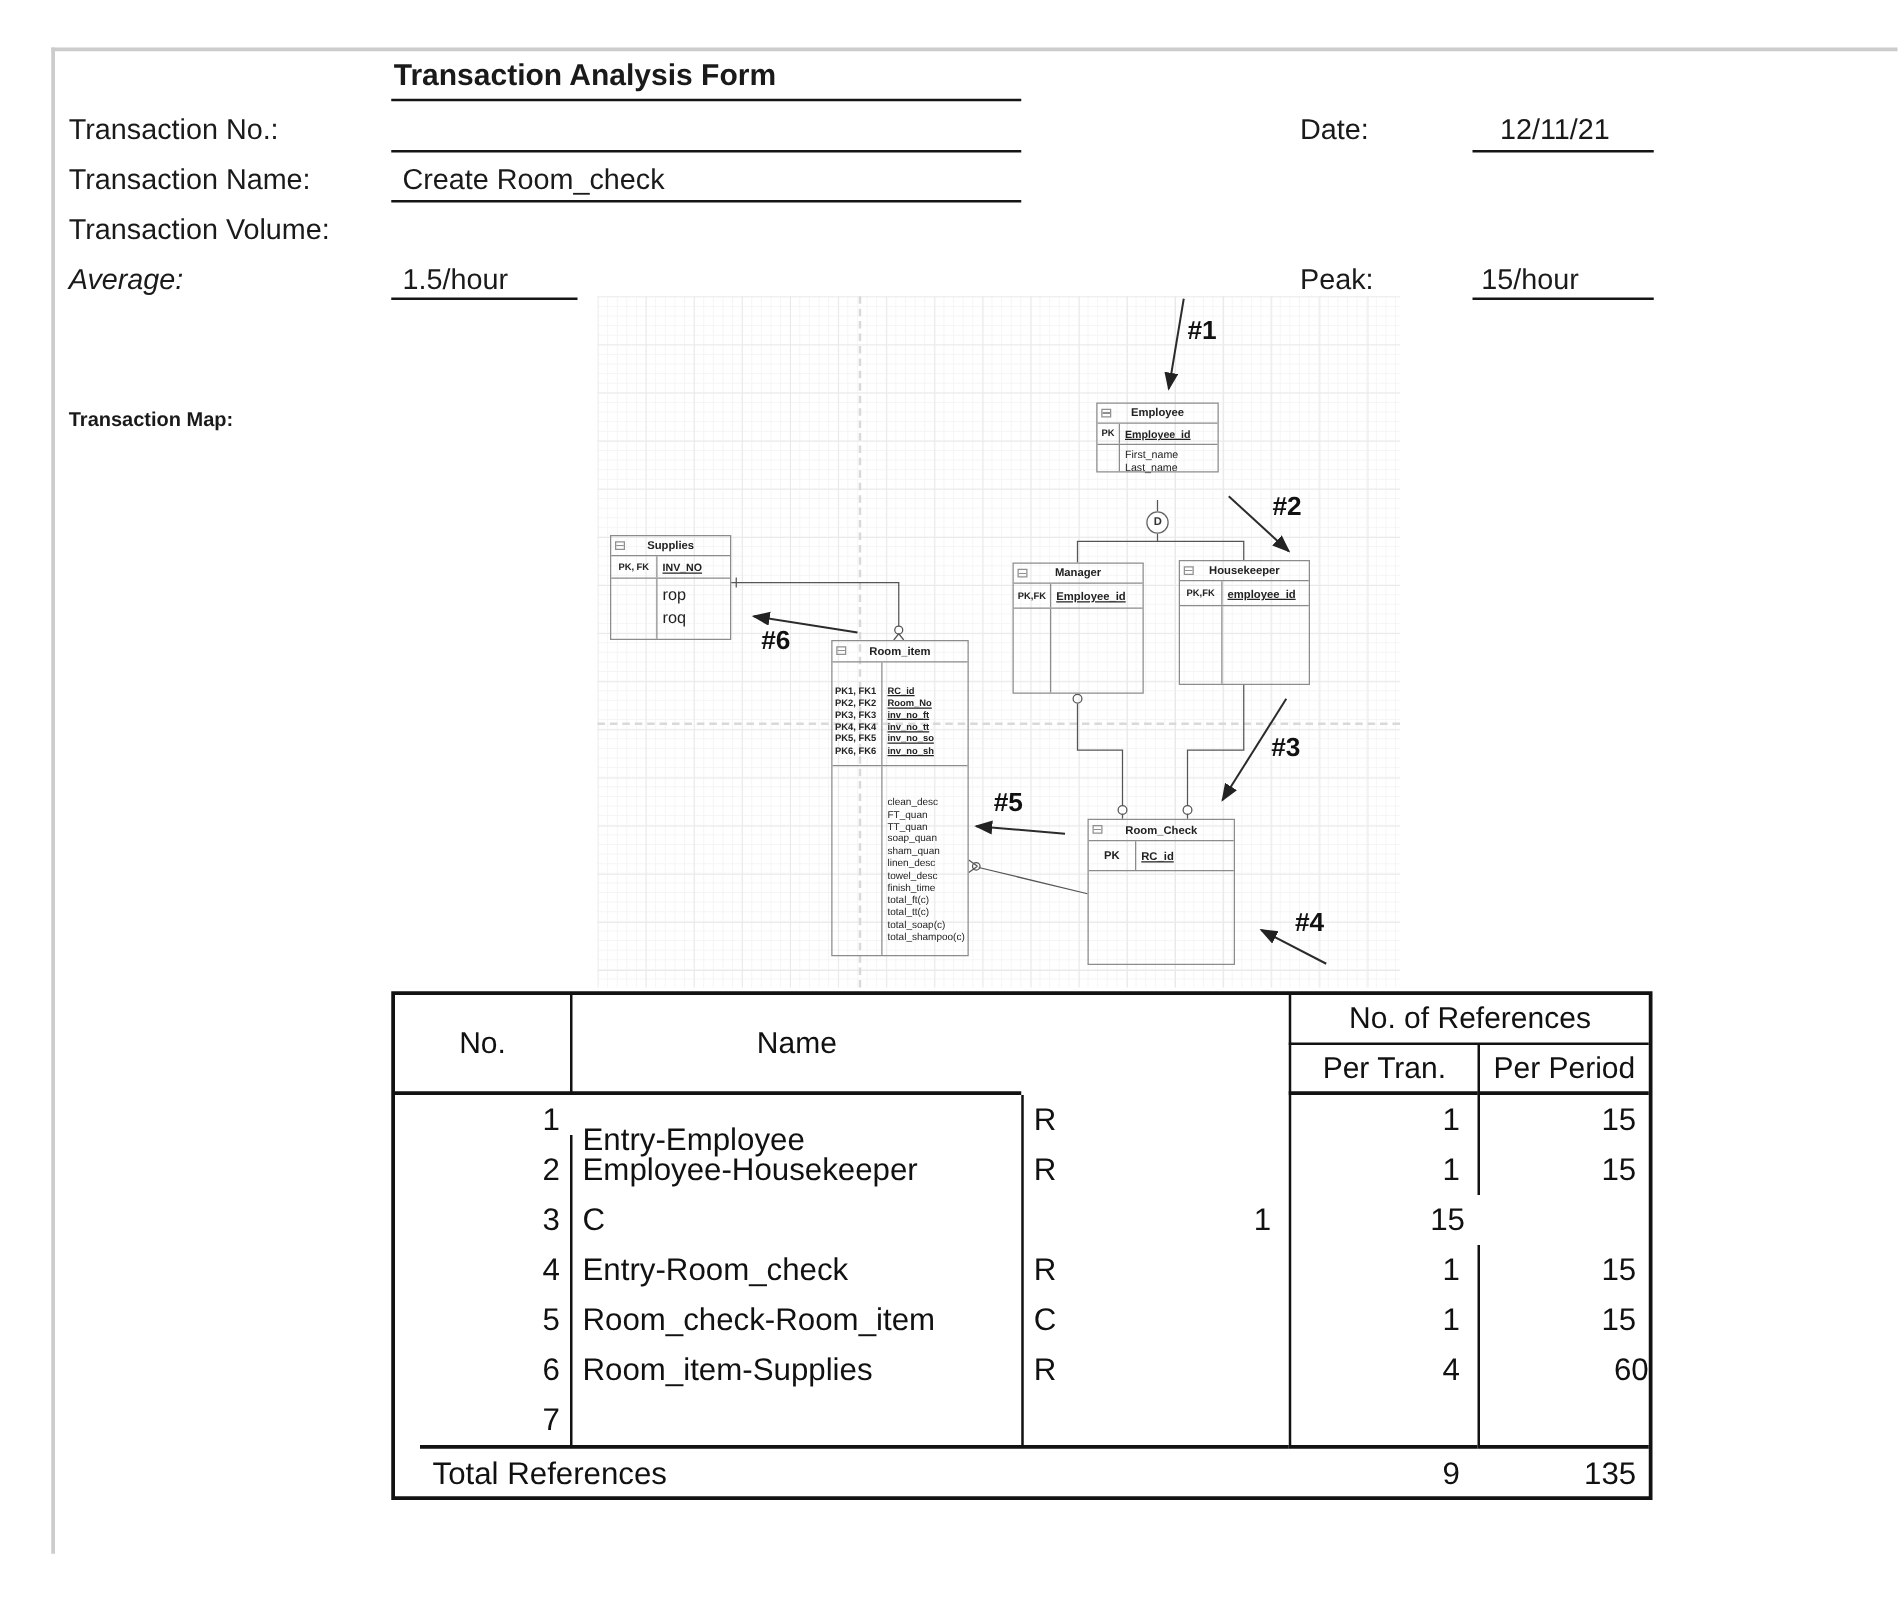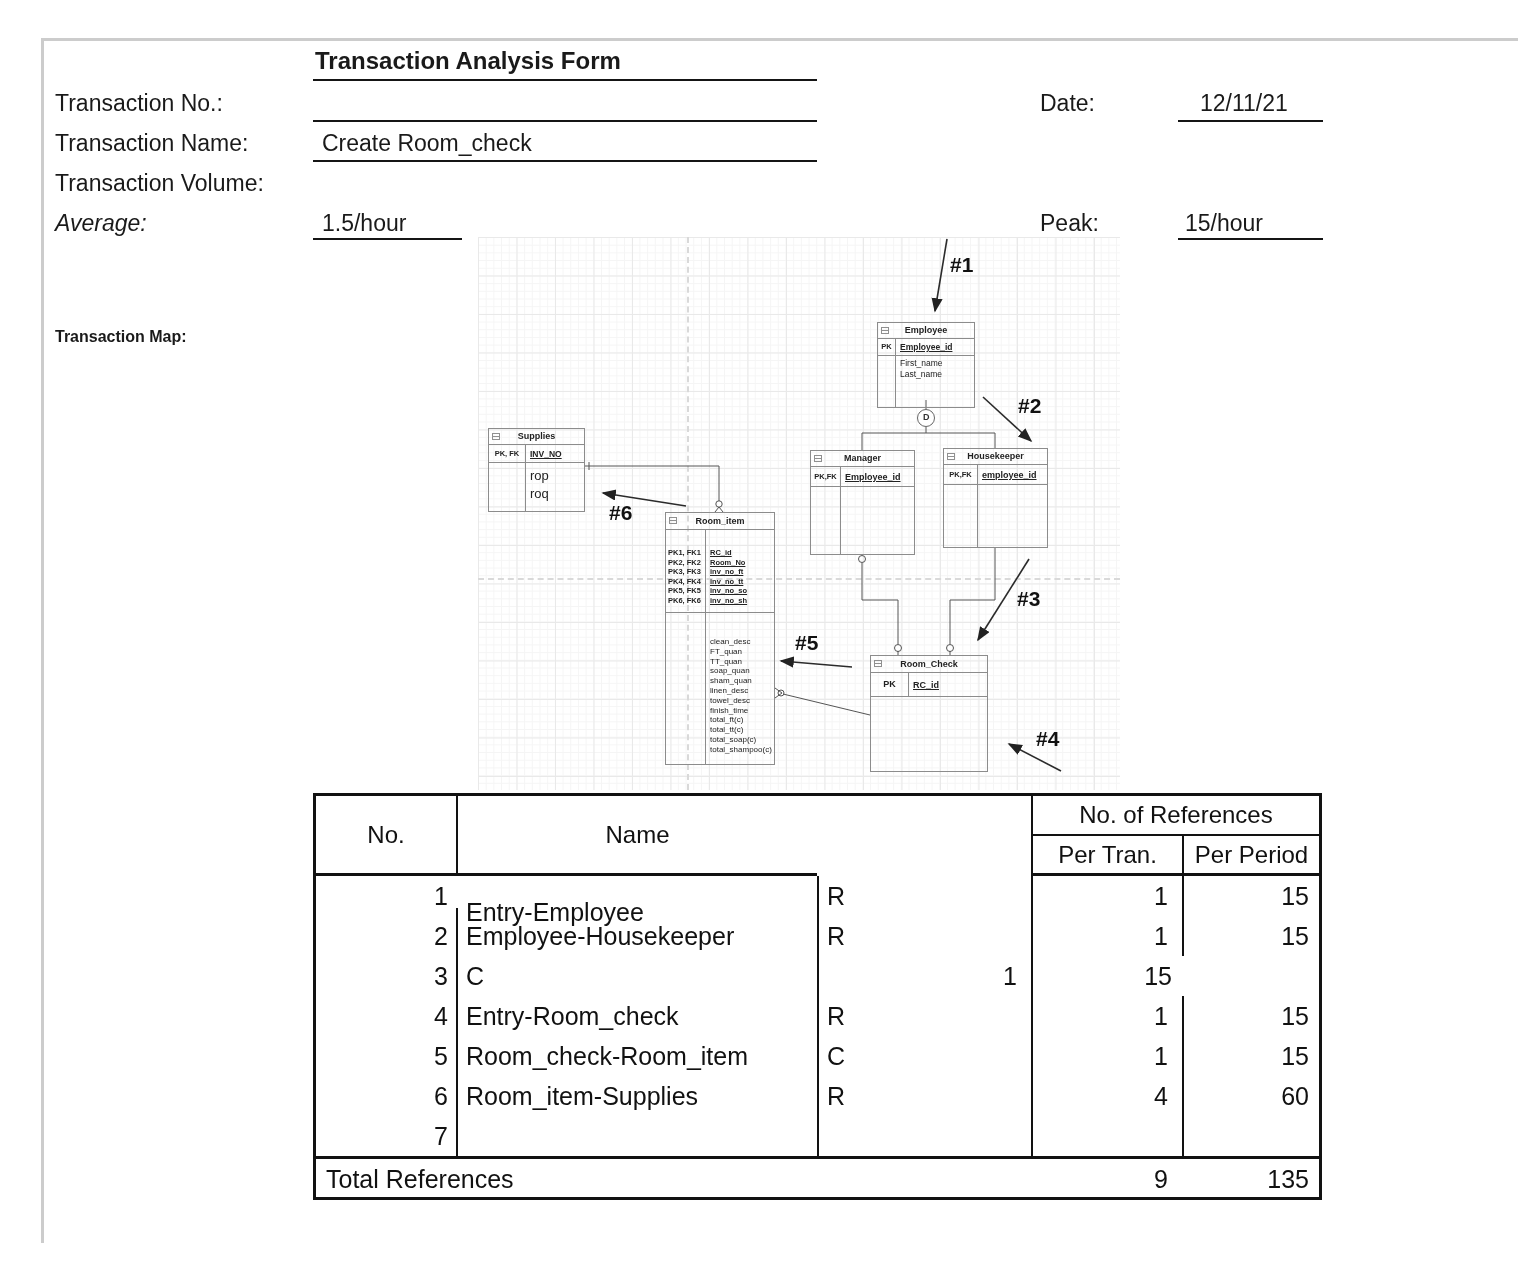--- a/index.html
+++ b/index.html
@@ -146,21 +146,21 @@
 
   <span id="d-label" style="left:445px; top:175px;">D</span>
 
   <span class="anno" style="left:472px; top:16px;">#1</span>
   <span class="anno" style="left:540px; top:157px;">#2</span>
   <span class="anno" style="left:539px; top:350px;">#3</span>
   <span class="anno" style="left:558px; top:490px;">#4</span>
   <span class="anno" style="left:317px; top:394px;">#5</span>
   <span class="anno" style="left:131px; top:264px;">#6</span>
 
-  <div class="entity" style="left:399px; top:85px; width:98px; height:86px;">
+  <div class="entity" style="left:399px; top:85px; width:98px; height:56px;">
     <div class="e-title"><span class="e-icon"></span><span>Employee</span></div>
     <div class="e-row" style="height:17px; align-items:center;">
       <div class="e-key" style="width:18px; height:100%; line-height:16px;">PK</div>
       <div class="e-val u">Employee_id</div>
     </div>
     <div class="e-body">
       <div class="e-key" style="width:18px;"></div>
       <div class="e-attrs">
         <div>First_name</div>
         <div>Last_name</div>
@@ -289,24 +289,24 @@
   <div class="cell ra" style="grid-row:7; padding-right:8px;">5</div>
   <div class="cell bl" style="grid-row:7; padding-left:8px;">Room_check-Room_item</div>
   <div class="cell bl" style="grid-row:7; padding-left:8px;">C</div>
   <div class="cell bl ra" style="grid-row:7; padding-right:14px;">1</div>
   <div class="cell bl ra" style="grid-row:7; padding-right:10px;">15</div>
 
   <div class="cell ra" style="grid-row:8; padding-right:8px;">6</div>
   <div class="cell bl" style="grid-row:8; padding-left:8px;">Room_item-Supplies</div>
   <div class="cell bl" style="grid-row:8; padding-left:8px;">R</div>
   <div class="cell bl ra" style="grid-row:8; padding-right:14px;">4</div>
-  <div class="cell bl ra" style="grid-row:8; padding-right:10px;">60</div>
+  <div class="cell bl ra" style="grid-row:8; ">60</div>
 
   <div class="cell ra" style="grid-row:9; padding-right:8px;">7</div>
   <div class="cell bl" style="grid-row:9; padding-left:8px;"></div>
   <div class="cell bl" style="grid-row:9; padding-left:8px;"></div>
   <div class="cell bl ra" style="grid-row:9; padding-right:14px;"></div>
   <div class="cell bl ra" style="grid-row:9; padding-right:10px;"></div>
 
-  <div class="cell tt" style="grid-column:1/4; grid-row:10; padding-left:10px;">Total References</div>
+  <div class="cell tt" style="grid-column:1/4; grid-row:10; padding-left:10px;margin-left:20px;">Total References</div>
   <div class="cell tt ra" style="grid-column:4; grid-row:10; padding-right:14px;">9</div>
   <div class="cell tt ra" style="grid-column:5; grid-row:10; padding-right:10px;">135</div>
 </div>
 
 </body></html>

